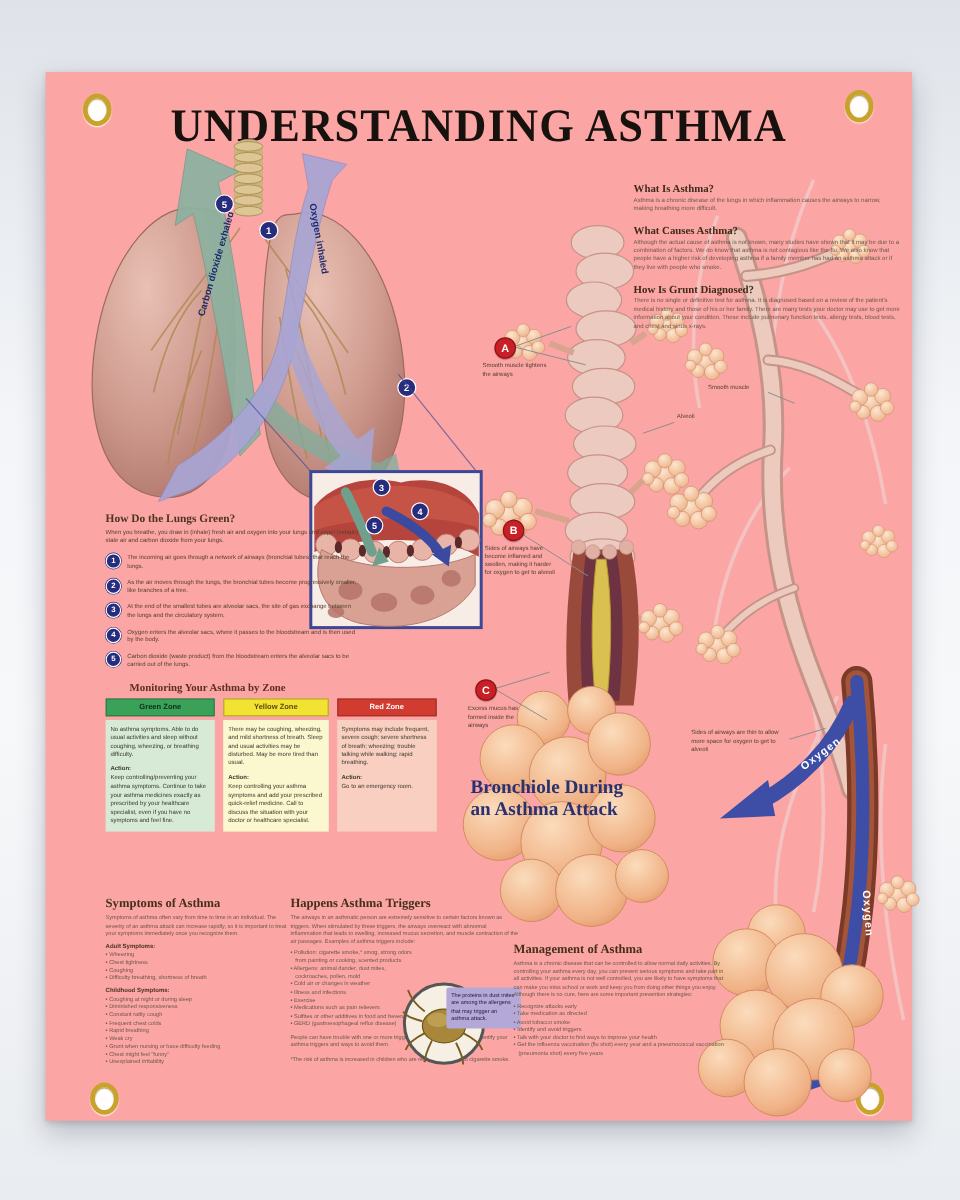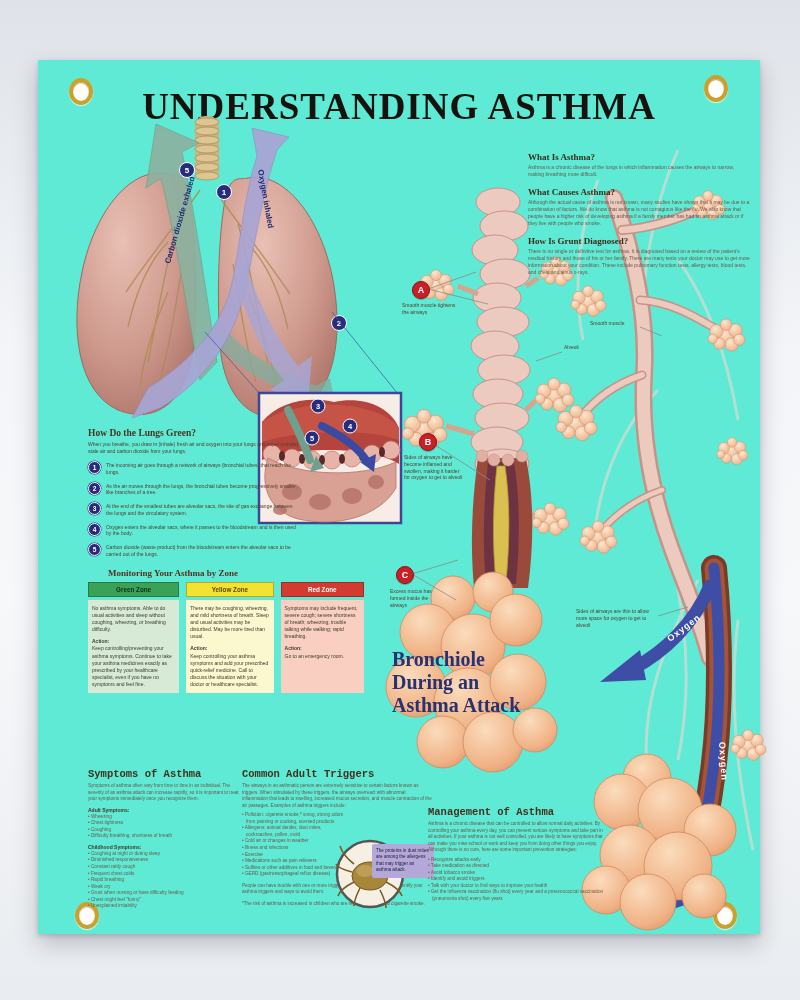--- a/index.html
+++ b/index.html
@@ -1,19 +1,19 @@
 <!DOCTYPE html>
 <html><head>
 <meta charset="utf-8">
 <style>
   html,body{margin:0;padding:0;width:800px;height:1000px;overflow:hidden;
     font-family:"Liberation Sans",sans-serif;
     background:linear-gradient(180deg,#dfe3e9 0%,#f3f5f8 35%,#f7f8fa 60%,#e9ecf0 100%);}
   .abs{position:absolute;}
-  #poster{position:absolute;left:38px;top:60px;width:722px;height:874px;background:#5eead4;
+  #poster{position:absolute;left:38px;top:60px;width:722px;height:874px;background:#fca5a5;
     box-shadow:0 10px 22px rgba(40,45,60,.25), 0 2px 5px rgba(40,45,60,.18);}
   .grommet{position:absolute;width:16px;height:19px;border-radius:50%;
     border:4px solid #c9a22b;background:#fffefc;
     box-shadow:inset 0 1px 1px rgba(120,85,10,.6),0 1px 1px rgba(255,255,255,.8);}
   #title{position:absolute;left:0;top:24px;width:100%;text-align:center;
     font-family:"Liberation Serif",serif;font-weight:900;font-size:37px;letter-spacing:1px;
     color:#17120e;transform:scaleY(1.05);}
   svg{position:absolute;overflow:visible;}
   .h-sec{font-family:"Liberation Serif",serif;font-weight:bold;color:#4a3423;}
   .t5{font-size:5px;line-height:1.4;color:#6b5a4c;}
@@ -32,26 +32,26 @@
   .zone-head{height:13px;display:flex;align-items:center;justify-content:center;
     font-size:6.3px;font-weight:bold;border:1px solid rgba(0,0,0,.25);}
   .zone-body{margin-top:3px;padding:5px 4px;font-size:5px;line-height:1.42;color:#3c3a2e;flex:1;}
   .z-green .zone-head{background:#3aa258;color:#0e2e16;}
   .z-green .zone-body{background:#d6ead6;}
   .z-yellow .zone-head{background:#f2e232;color:#5a4a10;}
   .z-yellow .zone-body{background:#fbf7cf;}
   .z-red .zone-head{background:#d23c30;color:#fff;}
   .z-red .zone-body{background:#f8cfc0;}
   .act{font-weight:bold;margin-top:5px;}
-  .bsec-h{font-family:Liberation Mono, monospace;font-weight:bold;font-size:10.5px;color:#44301d;margin-bottom:3px;margin-top:20px;}
+  .bsec-h{font-family:Liberation Serif, serif;font-weight:bold;font-size:10.5px;color:#44301d;margin-bottom:3px;}
   .sub-h{font-size:5px;font-weight:bold;color:#4a3423;margin:4px 0 1px;}
   .li{font-size:4.7px;line-height:1.4;color:#6b5a4c;text-indent:-4px;padding-left:4px;}
   .info-h{font-family:"Liberation Serif",serif;font-weight:bold;font-size:9px;color:#3e2c1a;margin:0 0 2px;}
   .info-b{font-size:5px;line-height:1.45;color:#6b5a4c;margin:0 0 8px;}
-  .big-label{font-family:"Liberation Serif",serif;font-weight:bold;font-size:20px;line-height:1.15;color:#2a3170;}
+  .big-label{font-family:"Liberation Serif",serif;font-weight:bold;font-size:16px;line-height:1.15;color:#2a3170;}
 </style>
 </head>
 <body>
 
 <div id="poster">
 
   <div class="grommet" style="left:31px;top:18px;"></div>
   <div class="grommet" style="left:666px;top:15px;"></div>
   <div class="grommet" style="left:37px;top:842px;"></div>
   <div class="grommet" style="left:675px;top:842px;"></div>
@@ -414,21 +414,21 @@
         <div class="li">• Frequent chest colds</div>
         <div class="li">• Rapid breathing</div>
         <div class="li">• Weak cry</div>
         <div class="li">• Grunt when nursing or have difficulty feeding</div>
         <div class="li">• Chest might feel "funny"</div>
         <div class="li">• Unexplained irritability</div>
       </div>
   </div>
 
   <div class="abs" style="left:204px;top:688px;width:190px;z-index:3;">
-    <div class="bsec-h">Common Adult Triggers</div>
+    <div class="bsec-h">Happens Asthma Triggers</div>
     <div class="t46">The airways in an asthmatic person are extremely sensitive to certain factors known as triggers. When stimulated by these triggers, the airways overreact with abnormal inflammation that leads to swelling, increased mucus secretion, and muscle contraction of the air passages. Examples of asthma triggers include:</div>
     <div style="position:relative;margin-top:3px;">
       <div style="width:104px;">
           <div class="li">• Pollution: cigarette smoke,* smog, strong odors from painting or cooking, scented products</div>
           <div class="li">• Allergens: animal dander, dust mites, cockroaches, pollen, mold</div>
           <div class="li">• Cold air or changes in weather</div>
           <div class="li">• Illness and infections</div>
           <div class="li">• Exercise</div>
           <div class="li">• Medications such as pain relievers</div>
           <div class="li">• Sulfites or other additives in food and beverages</div>

